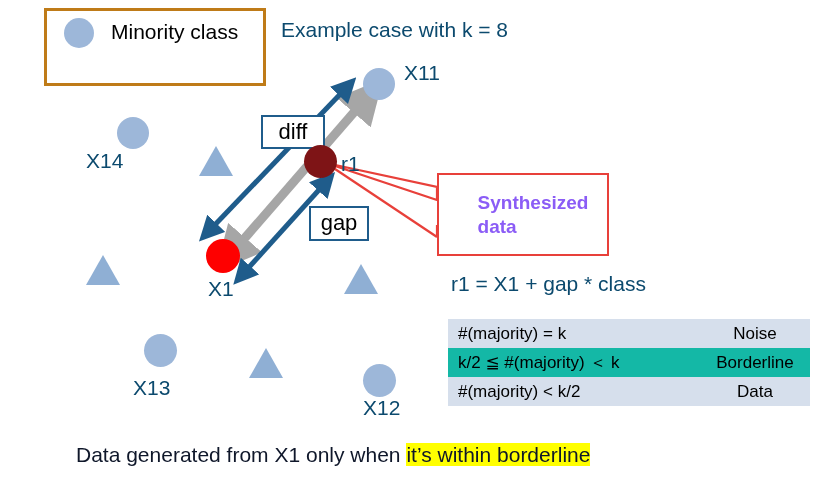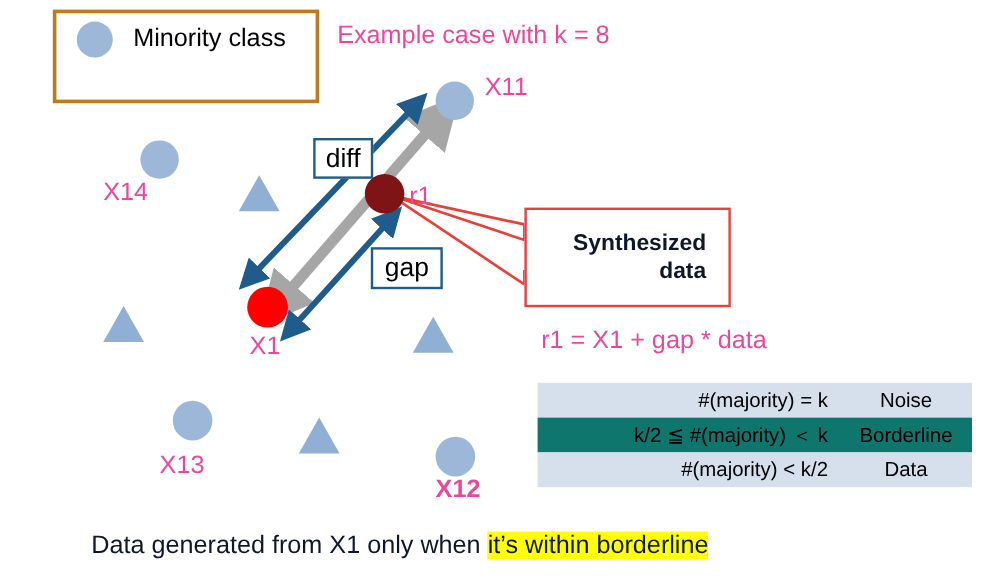--- a/index.html
+++ b/index.html
@@ -85,21 +85,21 @@
     left: 1px; top: 3px;
     border-left-width: 16px;
     border-right-width: 16px;
     border-bottom-width: 27px;
   }
 
   
   .abs-text {
     position: absolute;
     white-space: nowrap;
-    color: #ec4899;
+    color: #0c4a6e;
   }
   .title-text { font-size: 21px; }
   .point-label { font-size: 21px; }
   .formula-text { font-size: 21px; }
 
   
   .tag-box {
     position: absolute;
     border: 2px solid #1F5C8B;
     background: #ffffff;
@@ -122,45 +122,45 @@
     background: #ffffff;
     box-sizing: border-box;
     display: flex;
     align-items: center;
     justify-content: center;
     z-index: 5;
   }
   .callout-text {
     font-size: 19px;
     font-weight: bold;
-    color: #0f172a;
-    text-align: right;
+    color: #8b5cf6;
+    text-align: left;
     line-height: 24px;
     margin-left: 20px;
   }
 
   
   .info-table {
     position: absolute;
     left: 448px;
     top: 319px;
     width: 362px;
     border-collapse: collapse;
     font-size: 17px;
     color: #000000;
   }
   .info-table td {
     height: 29px;
     padding: 0 10px;
     border: none;
   }
-  .info-table td.cond { text-align: right; width: 232px; }
+  .info-table td.cond { text-align: left; width: 232px; }
   .info-table td.res  { text-align: center; }
   .row-a td { background: #D6DFEC; }
-  .row-b td { background: #0f766e; }
+  .row-b td { background: #14b8a6; }
 
   
   .caption {
     position: absolute;
     left: 36px;
     top: 443px;
     font-size: 21px;
     color: #0f172a;
     white-space: nowrap;
     margin-left: 40px;
@@ -243,33 +243,33 @@
   <span class="dot-red" style="left:206px; top:239px; width:34px; height:34px; z-index:4;"></span>
   <div class="abs-text point-label" style="left:208px; top:277px;">X1</div>
 
   <span class="dot-synth" style="left:304px; top:145px; width:33px; height:33px; z-index:7;"></span>
   <div class="abs-text point-label" style="left:341px; top:152px; z-index:7;text-align:right;">r1</div>
 
   <span class="dot-minor" style="left:144px; top:334px; width:33px; height:33px;"></span>
   <div class="abs-text point-label" style="left:133px; top:376px;">X13</div>
 
   <span class="dot-minor" style="left:363px; top:364px; width:33px; height:33px;"></span>
-  <div class="abs-text point-label" style="left:363px; top:396px;font-weight:bold;">X12</div>
-
-  <div class="tag-box" style="left:261px; top:115px; width:50px; height:34px;">diff</div>
+  <div class="abs-text point-label" style="left:363px; top:396px;">X12</div>
+
+  <div class="tag-box" style="left:261px; top:115px; width:64px; height:34px;">diff</div>
   <div class="tag-box" style="left:309px; top:206px; width:60px; height:35px;">gap</div>
 
   <div class="callout-box">
     <div class="callout-text">
       <span>Synthesized</span><br>
       <span>data</span>
     </div>
   </div>
 
-  <div class="abs-text formula-text" style="left:451px; top:272px;">r1 = X1 + gap * data</div>
+  <div class="abs-text formula-text" style="left:451px; top:272px;">r1 = X1 + gap * class</div>
 
   <table class="info-table">
     <tbody>
       <tr class="row-a">
         <td class="cond">#(majority) = k</td>
         <td class="res">Noise</td>
       </tr>
       <tr class="row-b">
         <td class="cond">k/2 ≦ #(majority) ＜ k</td>
         <td class="res">Borderline</td>

